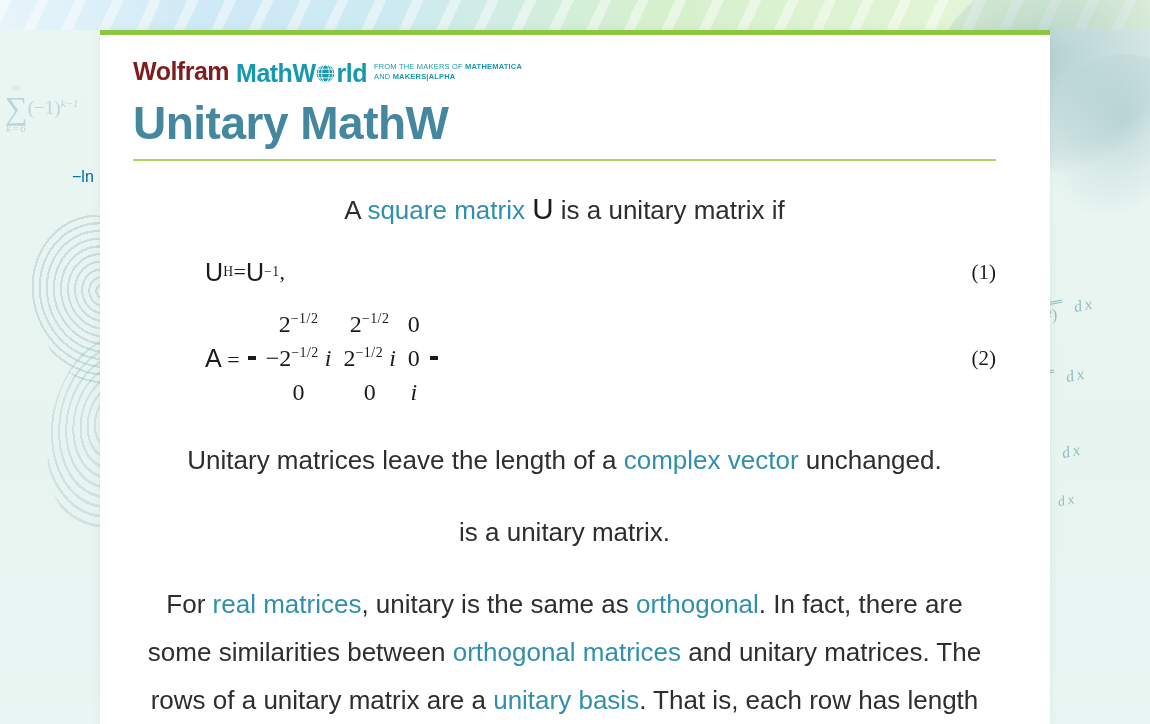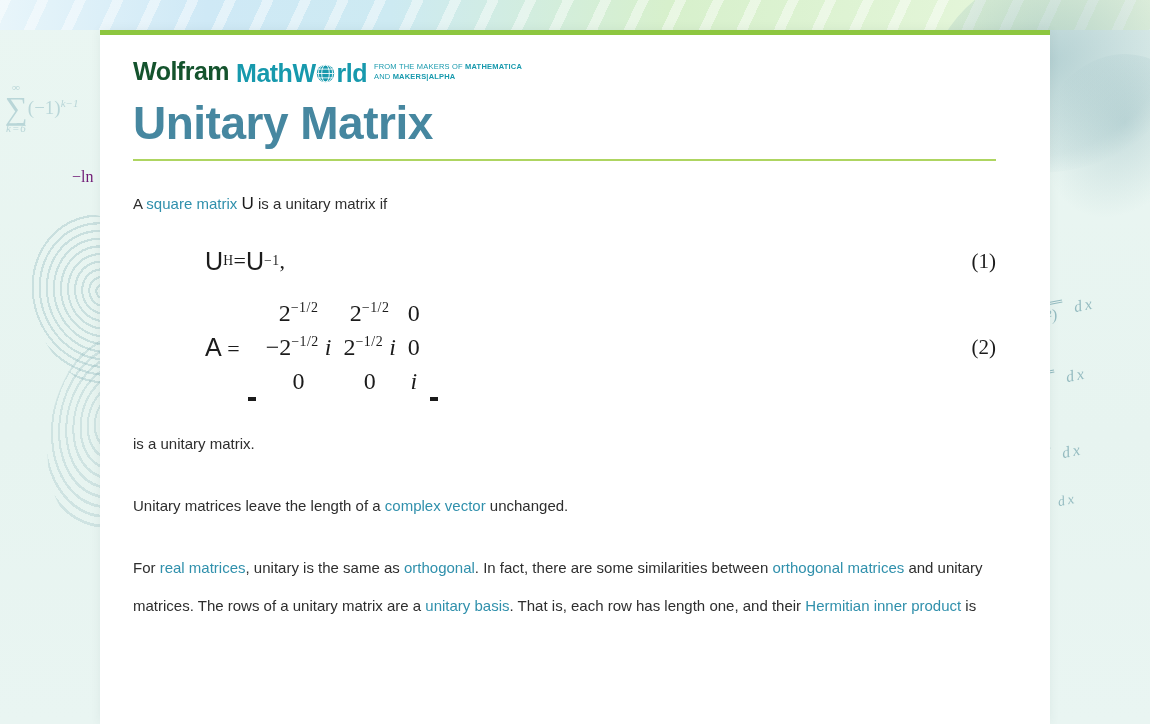--- a/index.html
+++ b/index.html
@@ -21,22 +21,22 @@
   .sum-formula {
     left:5px; top:82px; display:flex; align-items:center;
     font-family:"Liberation Serif","DejaVu Serif",serif; color:#b9d6d8;
   }
   .sigma-stack { display:flex; flex-direction:column; align-items:center; line-height:1; }
   .sigma-limit { font-size:11px; font-style:italic; letter-spacing:1px; }
   .sigma-glyph { font-size:32px; line-height:.95; font-style:normal; }
   .sum-body { font-size:19px; margin-left:0; }
   .sum-exp { font-size:11px; font-style:italic; vertical-align:super; }
   .ln-decor {
-    left:72px; top:168px; font-family:Liberation Serif, serif;
-    font-size:16px; color:#701a75;
+    left:72px; top:168px; font-family:Liberation Sans, sans-serif;
+    font-size:16px; color:#0369a1;
   }
   .torus {
     border-radius:50%;
     background:repeating-radial-gradient(ellipse 60% 48% at 55% 45%,
       rgba(124,170,177,0) 0 5px, rgba(124,170,177,.38) 5px 7px);
     opacity:.75;
   }
   .torus-a { left:34px; top:212px; width:130px; height:180px; transform:rotate(-18deg); }
   .torus-b { left:50px; top:330px; width:115px; height:200px; transform:rotate(12deg); opacity:.6; }
   .blob { border-radius:50%; }
@@ -65,47 +65,47 @@
   
   .card {
     position:absolute; z-index:5; left:100px; top:30px; width:950px; height:694px;
     background:#ffffff; border-top:5px solid #8dc63f;
     padding:0 54px 0 33px; box-shadow:0 0 10px rgba(60,90,80,.07);
     overflow:hidden;
   }
 
   
   .logo-row { margin-top:22px; display:flex; align-items:flex-start; }
-  .logo-wolfram { font-size:25px; font-weight:700; color:#14532d; letter-spacing:-.5px; }
+  .logo-wolfram { font-size:25px; font-weight:700; color:#7f1d1d; letter-spacing:-.5px; }
   .logo-mathworld { font-size:25px; font-weight:700; color:#1799ad; letter-spacing:-.5px; margin-left:7px; display:inline-flex; align-items:center;justify-content:center; }
   .globe { margin:3px 1px 0 1px; }
   .tagline { margin-left:7px; margin-top:5px; font-size:7.5px; line-height:1.3; color:#1799ad; letter-spacing:.2px; }
   .tagline b { font-weight:800; }
 
   
   .page-title {
     margin-top:8px; font-size:46px; line-height:1.15; font-weight:700;
     color:#4687a0; letter-spacing:-.5px;
   }
   .rule { height:2px; background:#aed561; margin-top:9px; }
 
   
-  .para { font-size:15px; line-height:38px; color:#2e2e2e; margin:24px 0; }
+  .para { font-size:26px; line-height:48px; color:#2e2e2e; margin:24px 0;text-align:center; }
   .wlink { color:#3090ac; cursor:pointer; }
   .mvar { font-family:"Liberation Sans","DejaVu Sans",sans-serif; font-size:1.14em; font-weight:500; color:#1c1c1c; }
   .msup { font-family:"Liberation Serif","DejaVu Serif",serif; font-size:.62em; vertical-align:super; letter-spacing:.5px; }
   .mit  { font-family:"Liberation Serif","DejaVu Serif",serif; font-style:italic; }
   .mi   { font-family:"Liberation Serif","DejaVu Serif",serif; }
 
   
   .eq { display:flex; align-items:center; justify-content:space-between; padding-left:72px; margin:18px 0; }
   .eq-body { font-family:"Liberation Serif","DejaVu Serif",serif; font-size:22px; color:#1b1b1b; display:flex; align-items:center; }
   .eq-num  { font-family:"Liberation Serif","DejaVu Serif",serif; font-size:21px; color:#1b1b1b; }
 
-  .mwrap { display:inline-flex; align-items:flex-end; margin-left:8px; }
+  .mwrap { display:inline-flex; align-items:center; margin-left:8px; }
   .bracket { width:8px; border-top:2px solid #1b1b1b; border-bottom:2px solid #1b1b1b; }
   .bracket-left  { border-left:2px solid #1b1b1b; }
   .bracket-right { border-right:2px solid #1b1b1b; }
   .matrix {
     display:grid; grid-template-columns:repeat(3,auto);
     column-gap:12px; row-gap:7px; padding:6px 10px;
     font-family:"Liberation Serif","DejaVu Serif",serif; font-size:24px;
     align-items:center; justify-items:center;
   }
   .matrix .msup { font-size:.58em; }
@@ -177,21 +177,21 @@
             </g>
           </svg></span>
         <span>rld</span>
     </span>
     <span class="tagline">
       <span><span>FROM THE MAKERS OF </span><b>MATHEMATICA</b></span><br>
       <span><span>AND </span><b>MAKERS|ALPHA</b></span>
     </span>
   </div>
 
-  <h1 class="page-title">Unitary Matrix</h1>
+  <h1 class="page-title">Unitary MathW</h1>
   <div class="rule"></div>
 
   <p class="para">A <span class="wlink">square matrix</span> <span class="mvar">U</span> is a unitary matrix if</p>
 
   <div class="eq">
     <span class="eq-body"><span class="mvar">U</span><span class="msup">H</span> = <span class="mvar">U</span><span class="msup">−1</span>,</span>
     <span class="eq-num">(1)</span>
   </div>
 
 
@@ -210,17 +210,17 @@
             <span><span class="mi">0</span></span>
             <span><span class="mi">0</span></span>
             <span><span class="mit">i</span></span>
           </span>
         <span class="bracket bracket-right"></span>
       </span>
     </span>
     <span class="eq-num">(2)</span>
   </div>
 
+  <p class="para">Unitary matrices leave the length of a <span class="wlink">complex vector</span> unchanged.</p>
   <p class="para">is a unitary matrix.</p>
-  <p class="para">Unitary matrices leave the length of a <span class="wlink">complex vector</span> unchanged.</p>
   <p class="para">For <span class="wlink">real matrices</span>, unitary is the same as <span class="wlink">orthogonal</span>. In fact, there are some similarities between <span class="wlink">orthogonal matrices</span> and unitary matrices. The rows of a unitary matrix are a <span class="wlink">unitary basis</span>. That is, each row has length one, and their <span class="wlink">Hermitian inner product</span> is</p>
 
 </div>
 
 </body></html>

